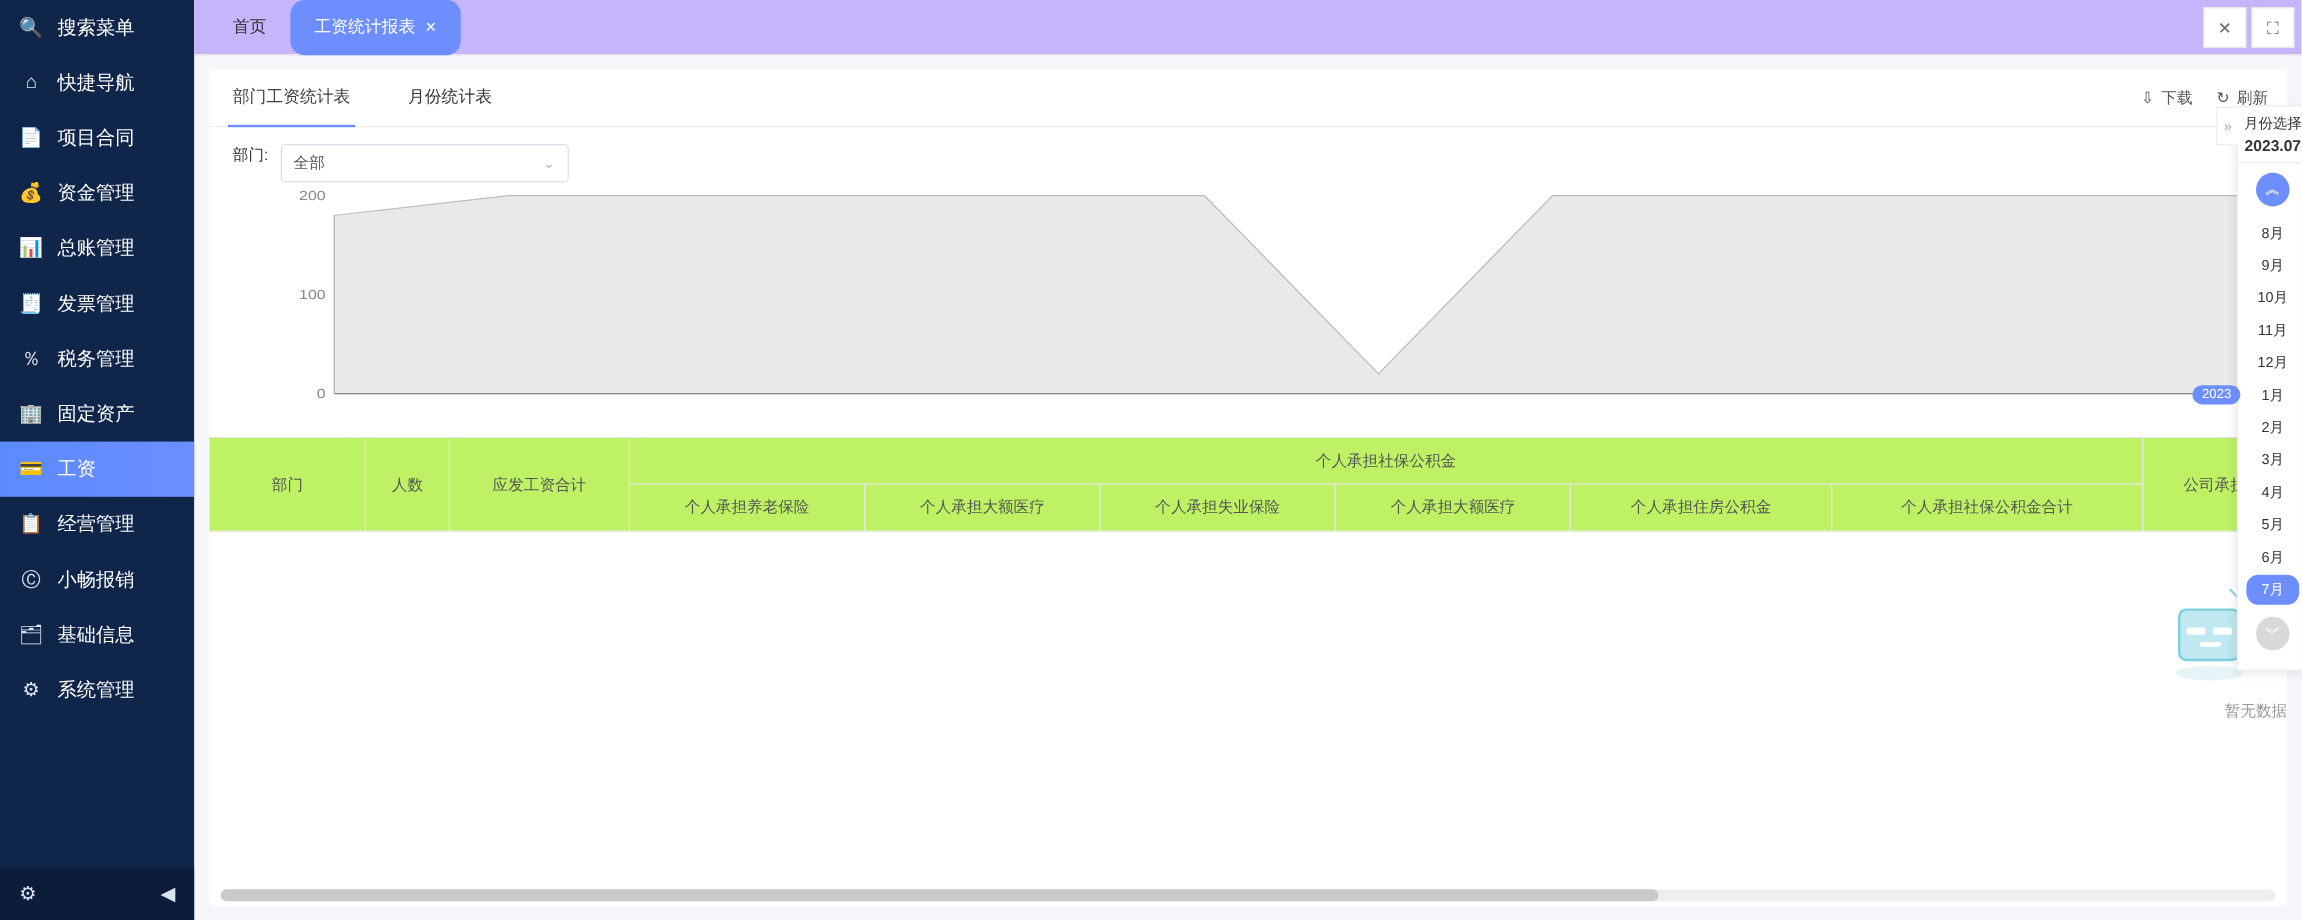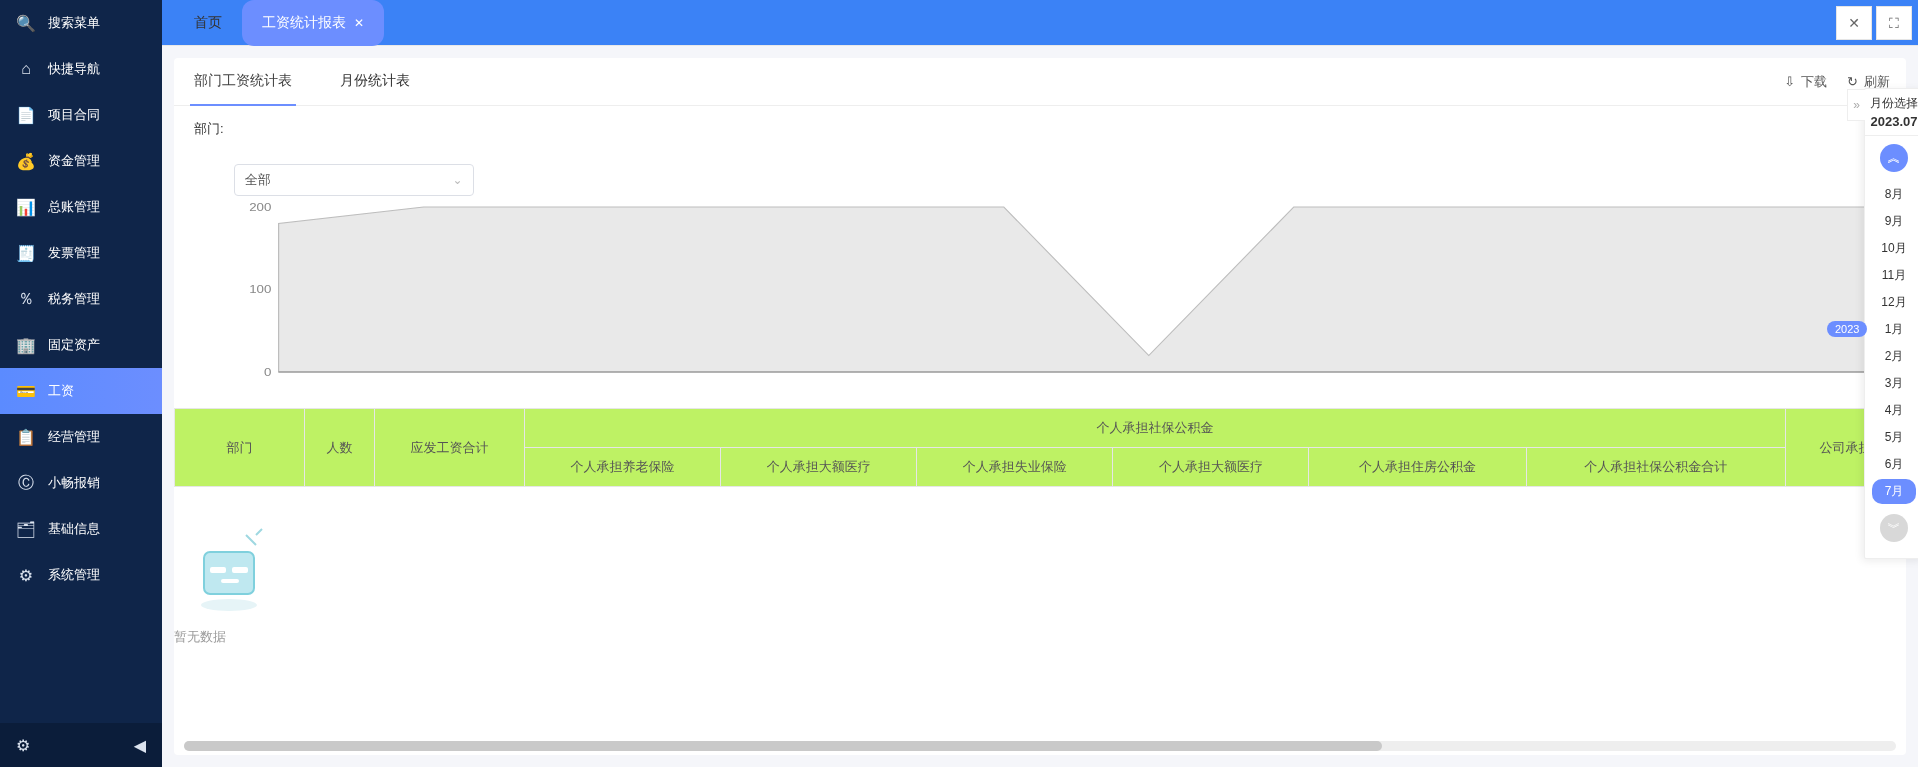--- a/index.html
+++ b/index.html
@@ -4,63 +4,63 @@
 <style>
   * { box-sizing: border-box; margin: 0; padding: 0; }
   html, body { height: 100%; font-family: "Microsoft YaHei", Arial, sans-serif; font-size: 13px; color: #333; background: #f5f6fa; }
   body { display: flex; width: 1918px; height: 767px; overflow: hidden; }
 
   
   .sidebar { width: 162px; height: 100%; background: #0f2549; color: #dbe3ef; display: flex; flex-direction: column; }
   .sidebar-list { flex: 1; overflow: hidden; }
   .sidebar-item { display: flex; align-items: center; height: 46px; padding: 0 16px; cursor: pointer; }
   .sidebar-item .icon { width: 20px; height: 20px; display: inline-flex; align-items: center; justify-content: center; margin-right: 12px; font-size: 16px; color: #dbe3ef; }
-  .sidebar-item .label { font-size: 13px; color: #fff; }
+  .sidebar-item .label { font-size: 16px; color: #fff; }
   .sidebar-item.active { background: linear-gradient(90deg,#5b8bff,#6c8eff); }
   .sidebar-bottom { display: flex; justify-content: space-between; align-items: center; height: 44px; padding: 0 16px; background: #0b1d3a; }
   .sidebar-bottom .icon { color: #dbe3ef; font-size: 16px; cursor: pointer; }
 
   
   .main { flex: 1; display: flex; flex-direction: column; position: relative; background: #f5f6fa; }
 
   
-  .tabbar { display: flex; align-items: center; height: 46px; background: #3b82f6; border-bottom: 1px solid #e8e8e8; padding-left: 12px; position: relative; }
+  .tabbar { display: flex; align-items: center; height: 46px; background: #c4b5fd; border-bottom: 1px solid #e8e8e8; padding-left: 12px; position: relative; }
   .tab { display: flex; align-items: center; height: 46px; padding: 0 20px; font-size: 14px; cursor: pointer; }
   .tab.active { background: #6c8eff; color: #fff; border-radius: 12px; }
   .tab .close { margin-left: 8px; font-size: 12px; }
   .tabbar-right { position: absolute; right: 6px; top: 0; height: 46px; display: flex; align-items: center; gap: 4px; }
   .tabbar-right .btn { width: 36px; height: 34px; display: flex; align-items: center; justify-content: center; border: 1px solid #e5e5e5; background: #fff; cursor: pointer; font-size: 14px; color: #666; }
 
   
   .content-wrap { flex: 1; padding: 12px; overflow: hidden; }
   .content-card { background: #fff; height: 100%; border-radius: 4px; display: flex; flex-direction: column; overflow: hidden; position: relative; }
 
   .subtabs { display: flex; align-items: center; height: 48px; border-bottom: 1px solid #eee; padding: 0 16px; position: relative; }
   .subtab { padding: 0 4px; margin-right: 40px; font-size: 14px; height: 48px; display: flex; align-items: center; cursor: pointer; border-bottom: 2px solid transparent; }
   .subtab.active { color: #404040; border-bottom: 2px solid #6c8eff; }
   .subtabs-right { margin-left: auto; display: flex; gap: 20px; align-items: center; color: #555; font-size: 13px; }
   .action { display: flex; align-items: center; gap: 6px; cursor: pointer; }
 
   .filter-row { display: flex; align-items: flex-start; padding: 14px 20px 6px; gap: 10px; }
   .filter-label { color: #333; }
-  .select { width: 240px; height: 32px; border: 1px solid #dcdfe6; border-radius: 4px; display: flex; align-items: center; justify-content: space-between; padding: 0 10px; color: #555; cursor: pointer; margin-top: 44px; }
+  .select { width: 240px; height: 32px; border: 1px solid #dcdfe6; border-radius: 4px; display: flex; align-items: center; justify-content: space-between; padding: 0 10px; color: #555; cursor: pointer; }
   .select .chev { color: #bbb; font-size: 12px; }
 
   
   .chart-area { height: 190px; position: relative; padding: 0 20px; }
   .chart-svg { width: 100%; height: 100%; }
   .axis-label { font-size: 11px; fill: #888; }
   .baseline { stroke: #888; stroke-width: 1; }
   .chart-poly { fill: #e9e9e9; stroke: #bdbdbd; stroke-width: 1; }
 
   
   .table-wrap { margin: 16px 0 0 0; overflow-x: auto; flex: 1; position: relative; }
   .data-table { border-collapse: collapse; width: 100%; min-width: 1500px; }
   .data-table th { border: 1px solid #e6e6e6; background: #bef264; font-weight: 500; font-size: 13px; color: #555; padding: 10px 8px; text-align: center; }
-  .empty-body { text-align: left; padding: 30px 0 10px; }
+  .empty-body { text-align: right; padding: 30px 0 10px; }
   .empty-ill { display: inline-block; }
   .empty-text { color: #999; margin-top: 8px; }
 
   
   .h-scroll { height: 10px; margin: 6px 10px 4px; border-radius: 6px; background: #eee; position: relative; }
   .h-scroll-thumb { position: absolute; left: 0; top: 0; height: 100%; width: 70%; background: #c9c9c9; border-radius: 6px; }
 
   
   .month-panel { position: absolute; top: 88px; right: -6px; width: 60px; background: #fff; border: 1px solid #eee; border-radius: 2px; box-shadow: -2px 2px 8px rgba(0,0,0,.08); display: flex; flex-direction: column; align-items: center; padding-bottom: 8px; z-index: 50; }
   .month-panel .collapse-btn { position: absolute; left: -18px; top: 0; width: 18px; height: 32px; background: #fff; border: 1px solid #eee; border-right: none; display: flex; align-items: center; justify-content: center; color: #aaa; cursor: pointer; font-size: 12px; }

